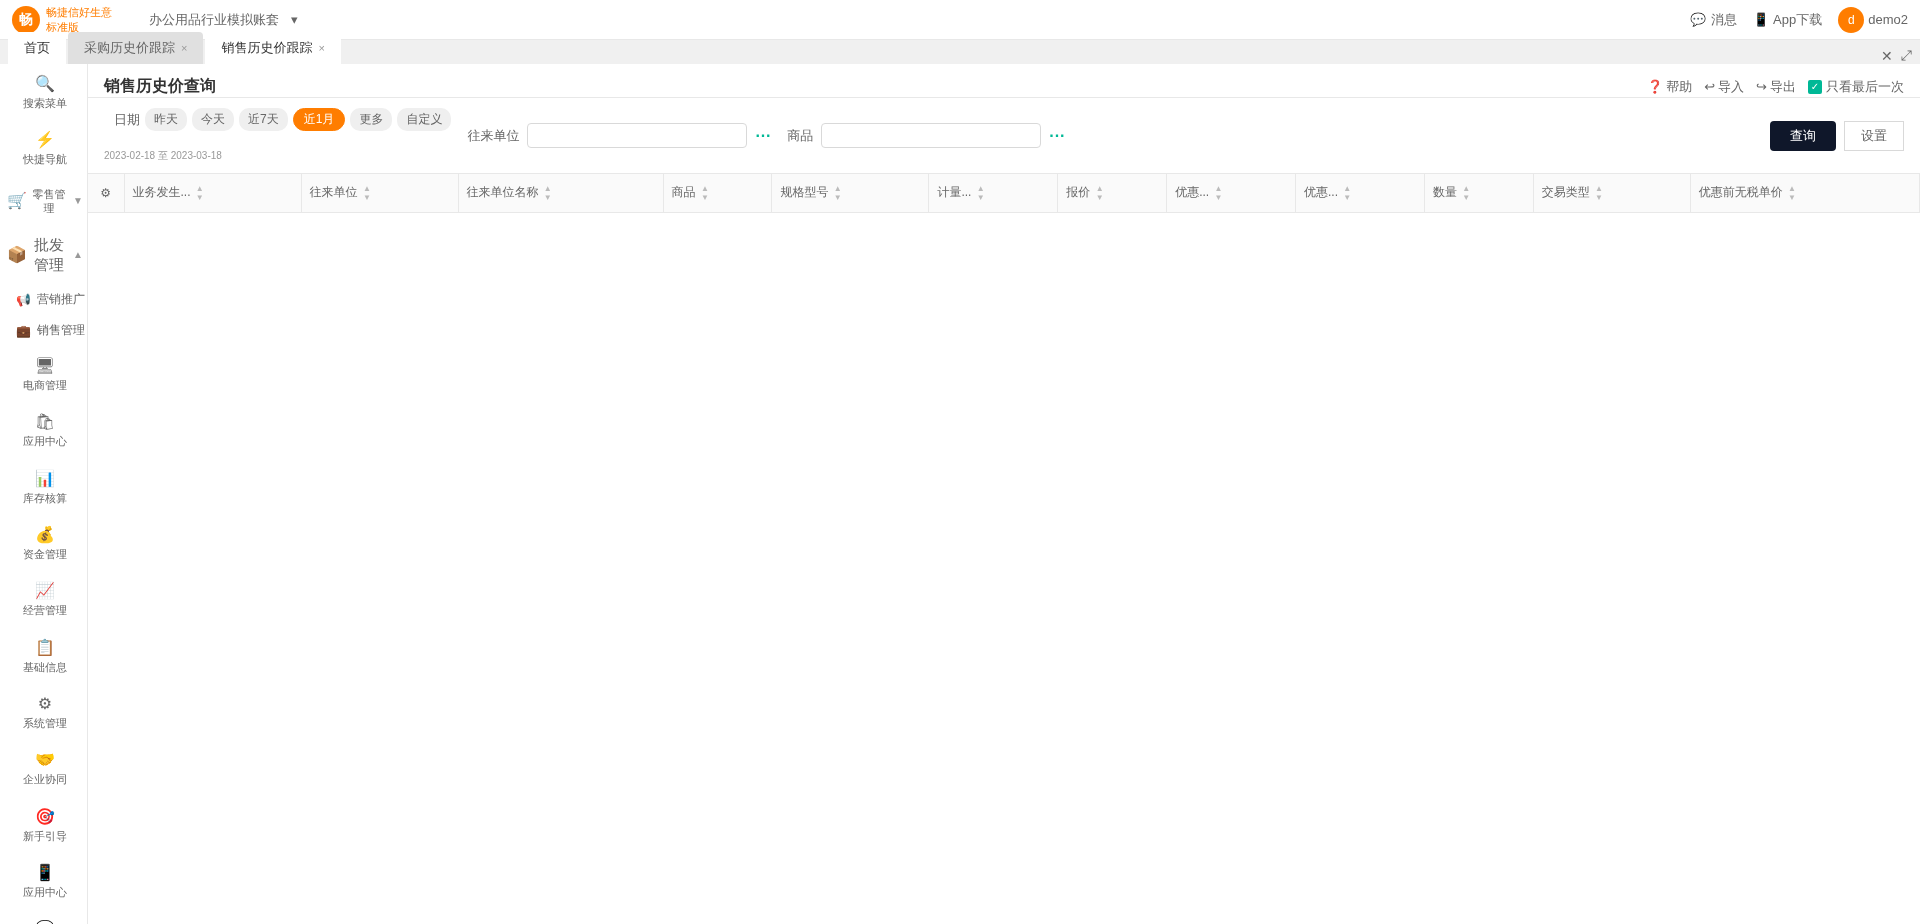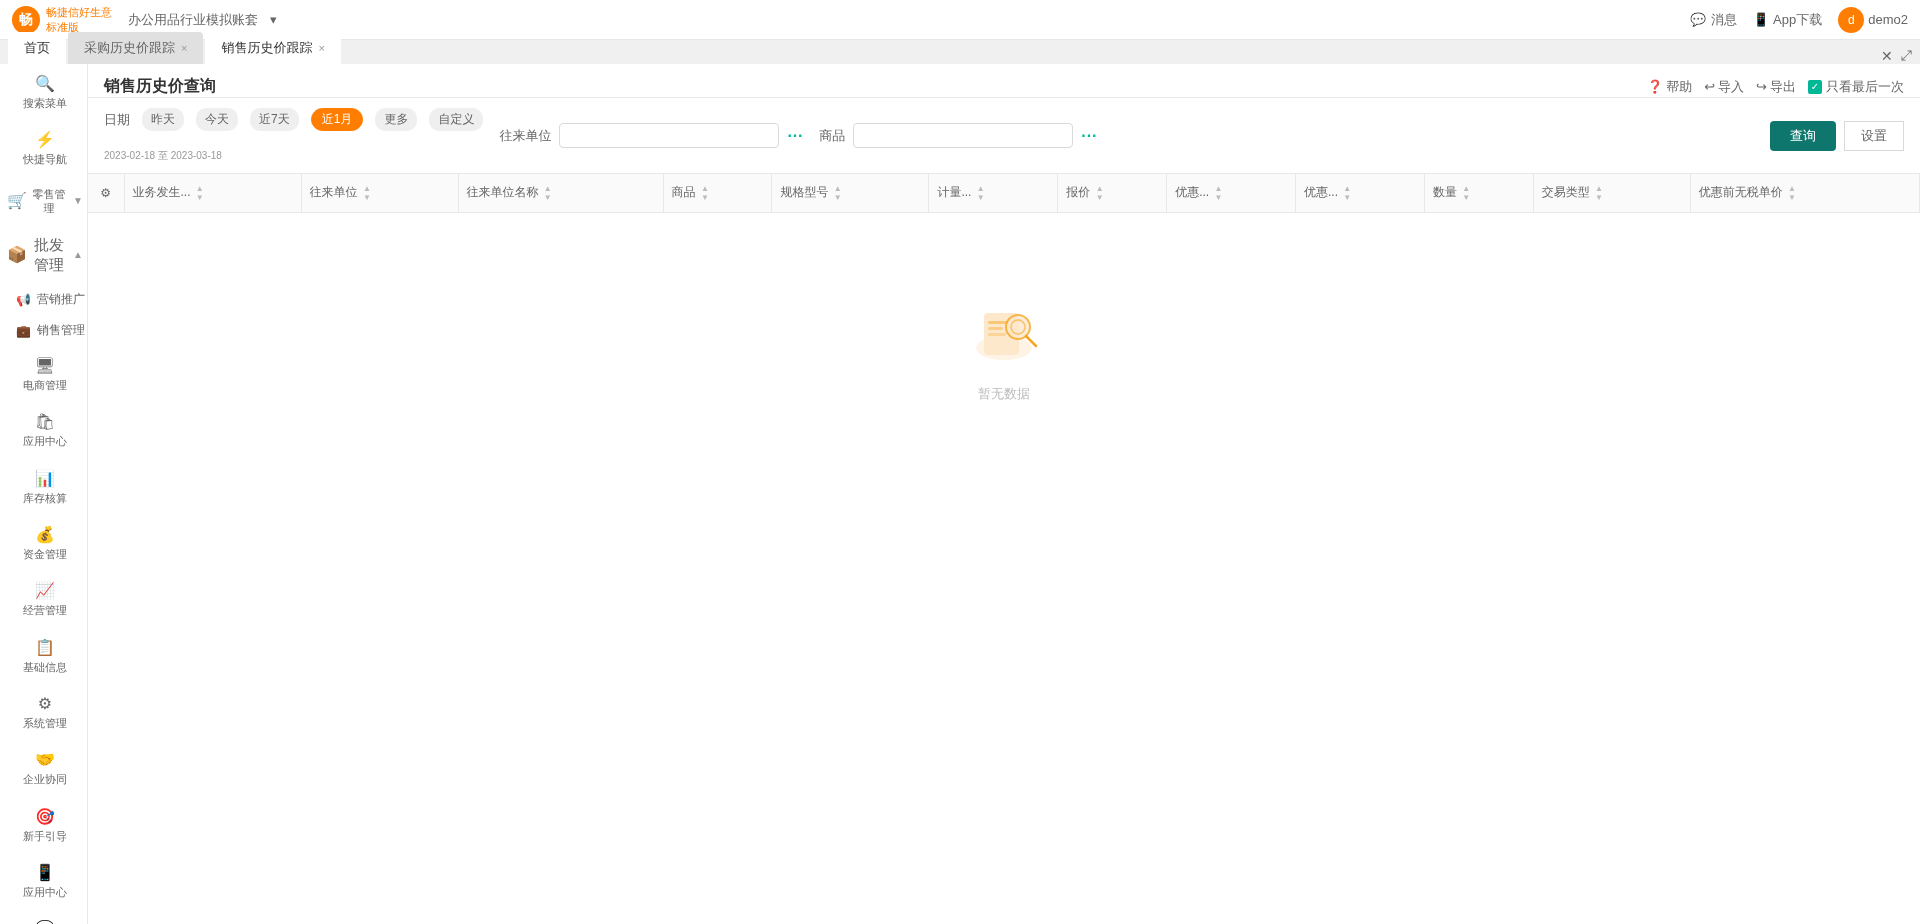--- a/index.html
+++ b/index.html
@@ -50,53 +50,53 @@
     
     .filter-bar { background: #fff; padding: 10px 16px; display: flex; align-items: center; gap: 16px; flex-shrink: 0; flex-wrap: wrap; border-bottom: 1px solid #e8e8e8; }
     .filter-label { color: #666; font-size: 13px; }
     .filter-date-btn { padding: 2px 8px; border-radius: 10px; cursor: pointer; font-size: 12px; color: #666; border: 1px solid transparent; }
     .filter-date-btn.active { background: #ff7d00; color: #fff; border-color: #ff7d00; border-radius: 12px; padding: 2px 10px; }
     .filter-date-range { font-size: 10px; color: #999; margin-top: 18px; }
     .filter-input-group { display: flex; align-items: center; gap: 8px; }
     .filter-input { border: 1px solid #d9d9d9; border-radius: 4px; padding: 4px 8px; font-size: 13px; width: 220px; color: #333; outline: none; }
     .filter-input-dots { color: #00b896; cursor: pointer; font-size: 16px; font-weight: bold; }
     .filter-right { margin-left: auto; display: flex; align-items: center; gap: 8px; }
-    .btn-query { background: #0f766e; color: #fff; border: none; border-radius: 4px; padding: 6px 20px; cursor: pointer; font-size: 13px; }
+    .btn-query { background: #0f172a; color: #fff; border: none; border-radius: 4px; padding: 6px 20px; cursor: pointer; font-size: 13px; }
     .btn-setting { background: #fff; color: #666; border: 1px solid #d9d9d9; border-radius: 0; padding: 5px 16px; cursor: pointer; font-size: 13px; }
 
     
     .table-area { flex: 1; background: #fff; margin: 0; overflow: auto; }
     table { width: 100%; border-collapse: collapse; font-size: 13px; }
     thead tr { background: #fafafa; border-bottom: 1px solid #e8e8e8; }
     thead th { padding: 10px 8px; text-align: left; color: #666; font-weight: normal; border-right: 1px solid #e8e8e8; white-space: nowrap; font-size: 12px; }
     thead th .sort-icons { display: inline-flex; flex-direction: column; margin-left: 2px; color: #bbb; font-size: 8px; vertical-align: middle; }
     .th-gear { width: 36px; text-align: center; }
 
     
     .empty-state { display: flex; flex-direction: column; align-items: center; justify-content: center; padding: 80px 0; }
     .empty-icon { width: 80px; height: 80px; margin-bottom: 12px; position: relative; }
     .empty-text { color: #bbb; font-size: 13px; }
 
     
     .filter-date-group { display: flex; flex-direction: column; }
-    .filter-date-buttons { display: flex; align-items: center; gap: 12px; }
+    .filter-date-buttons { display: flex; align-items: center; gap: 5px; margin-left: 10px; }
   </style>
 </head>
 <body>
 
 <div class="topbar">
   <div class="topbar-left">
     <div class="logo-area">
       <div class="logo-icon">畅</div>
       <div class="logo-text">
         <div>畅捷信好生意</div>
         <div>标准版</div>
       </div>
     </div>
-    <span style="color:#666;font-size:13px;margin-left:8px;">办公用品行业模拟账套</span>
+    <span style="color:#666;font-size:13px;margin-left:29px;">办公用品行业模拟账套</span>
     <span class="topbar-dropdown">▾</span>
   </div>
   <div class="topbar-right">
     <div class="topbar-right-item">
       <span>💬</span>
       <span>消息</span>
     </div>
     <div class="topbar-right-item">
       <span>📱</span>
       <span>App下载</span>
@@ -336,31 +336,16 @@
                   <span>▲</span>
                   <span>▼</span>
                 </span>
             </th>
           </tr>
         </thead>
         <tbody id="table-body">
         </tbody>
       </table>
 
-      <div class="empty-state">
-        <div class="empty-icon">
-          <svg width="80" height="80" viewBox="0 0 80 80" fill="none" xmlns="http://www.w3.org/2000/svg">
-            <ellipse cx="40" cy="55" rx="28" ry="12" fill="#fde8cc" opacity="0.5"></ellipse>
-            <rect x="20" y="20" width="35" height="42" rx="4" fill="#fde8cc"></rect>
-            <rect x="24" y="28" width="20" height="3" rx="1.5" fill="#f5a623" opacity="0.5"></rect>
-            <rect x="24" y="34" width="15" height="3" rx="1.5" fill="#f5a623" opacity="0.4"></rect>
-            <rect x="24" y="40" width="18" height="3" rx="1.5" fill="#f5a623" opacity="0.3"></rect>
-            <circle cx="54" cy="34" r="12" fill="#fde8cc" stroke="#f5a623" stroke-width="2" opacity="0.8"></circle>
-            <line x1="62" y1="43" x2="72" y2="53" stroke="#f5a623" stroke-width="2.5" stroke-linecap="round"></line>
-            <circle cx="54" cy="34" r="7" fill="none" stroke="#f5a623" stroke-width="1.5" opacity="0.6"></circle>
-          </svg>
-        </div>
-        <span class="empty-text">暂无数据</span>
-      </div>
     </div>
 
   </div>
 </div>
 
 </body></html>

